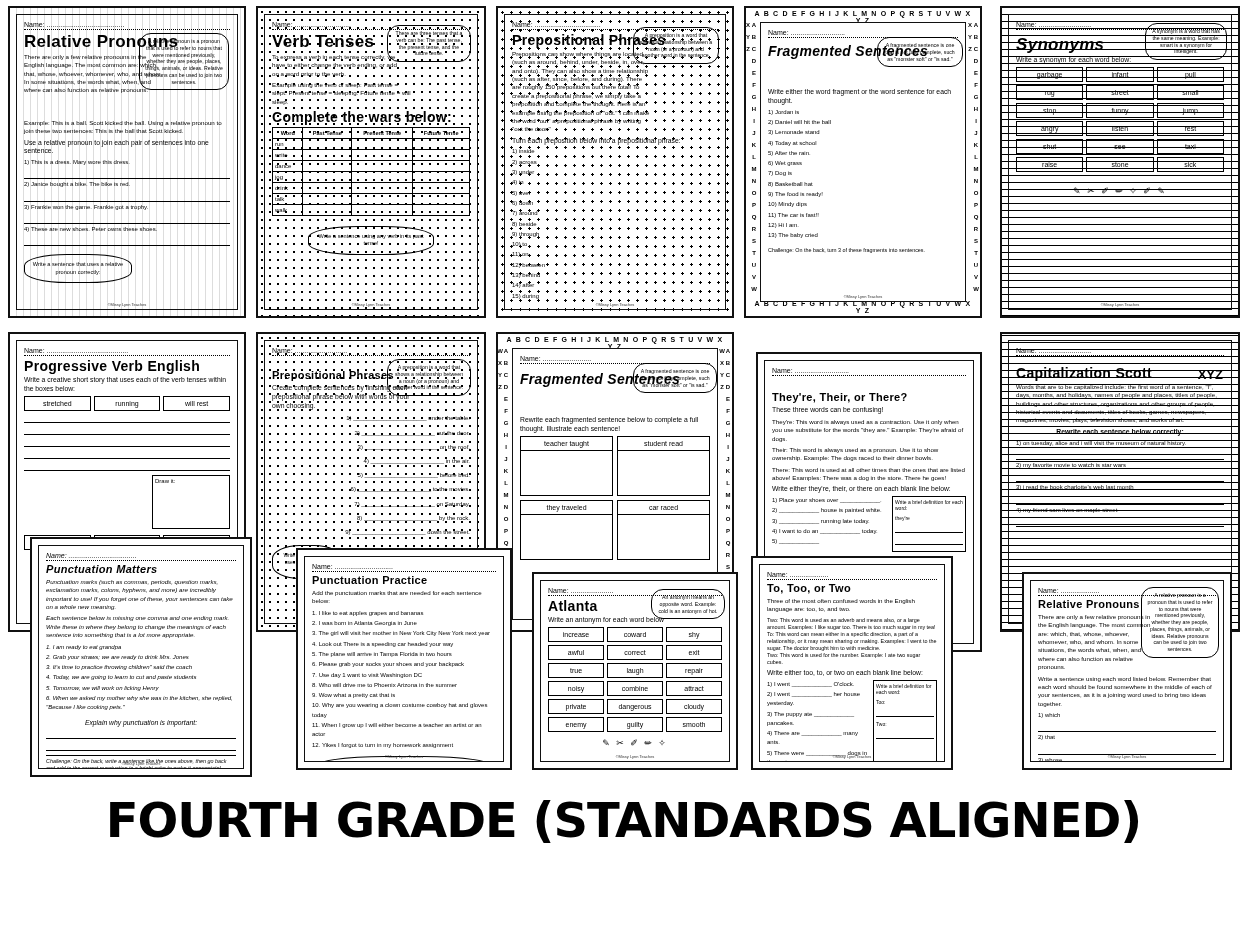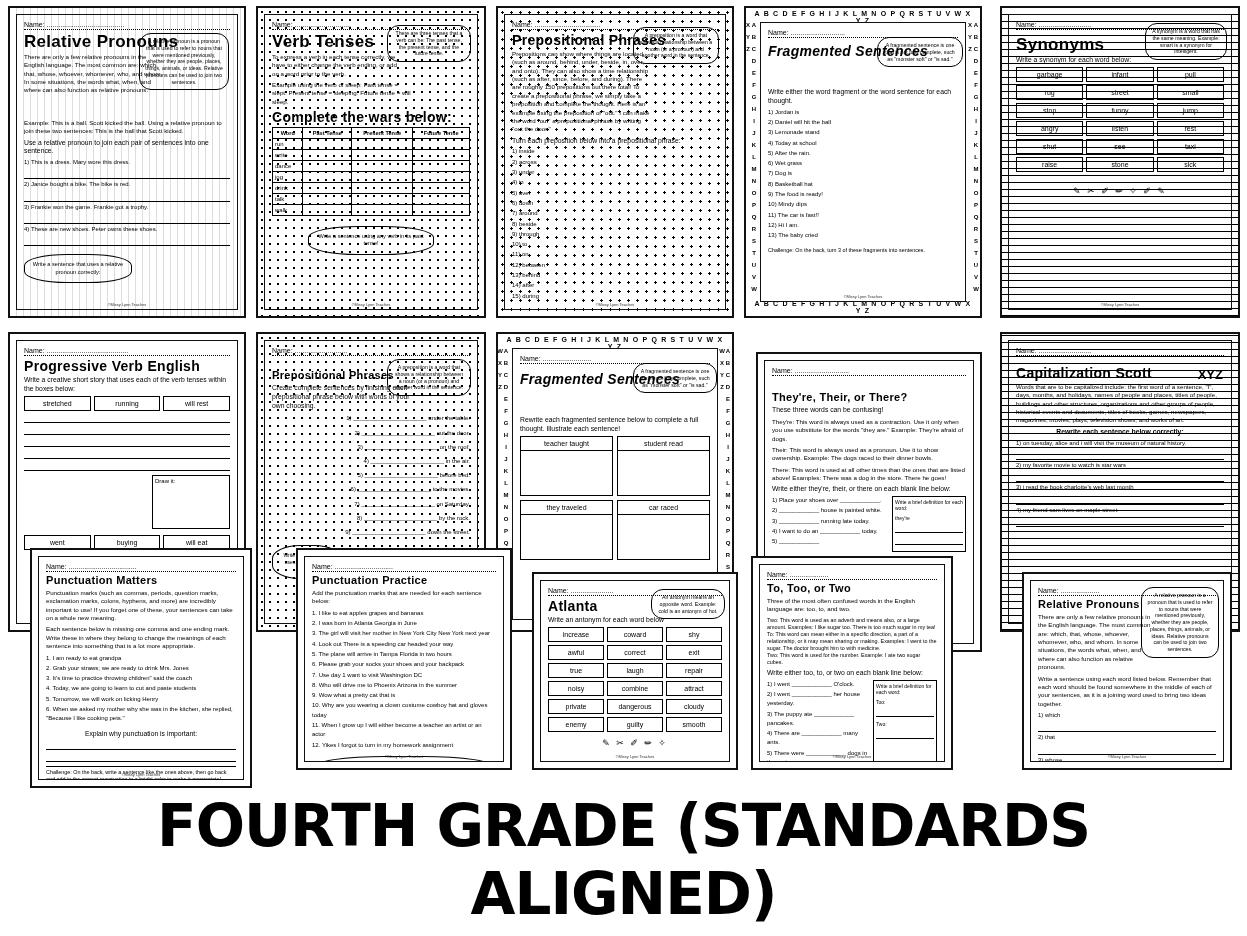--- a/index.html
+++ b/index.html
@@ -41,21 +41,21 @@
   .tbl{width:100%;border-collapse:collapse;font-size:6px;}
   .tbl td,.tbl th{border:1px solid #000;height:10px;padding:0 2px;text-align:left;font-weight:normal;}
   .tbl th{font-weight:bold;font-size:5.6px;text-align:center;}
   .credit{position:absolute;bottom:2px;left:0;right:0;text-align:center;font-size:4px;color:#333;}
   .wbox{border:1px solid #000;height:26px;}
   .smallcaps{font-size:5.4px;line-height:1.3;}
   .icon-row{font-size:9px;letter-spacing:2px;}
 
   
   .headline{position:absolute;left:0;right:0;text-align:center;font-family:"DejaVu Sans",sans-serif;font-weight:bold;letter-spacing:-1px;}
-  .hl1{top:792px;font-size:58px;}
+  .hl1{top:792px;font-size:48px;}
   .hl2{top:860px;font-size:58px;}
 </style>
 </head>
 <body>
 
 <div class="page">
 
   <div class="ws bd-apple" style="left:8px;top:6px;width:238px;height:312px;">
     <div class="inner">
       <div class="nameline"><span>Name:</span> ........................................</div>
@@ -198,21 +198,21 @@
         <div>13) The baby cried</div>
       </div>
       <div class="smallcaps" style="margin-top:6px;">Challenge: On the back, turn 3 of these fragments into sentences.</div>
       <div class="credit">©Missy Lynn Teaches</div>
     </div>
   </div>
 
   <div class="ws bd-line" style="left:1000px;top:6px;width:240px;height:312px;">
     <div class="inner">
       <div class="nameline"><span>Name:</span> ...........................</div>
-      <div class="title t-lg" style="margin-top:6px;">Synonyms</div>
+      <div class="title t-lg" style="margin-top:6px;font-style:italic;">Synonyms</div>
       <div style="position:absolute;right:4px;top:8px;width:70px;" class="bubble">A synonym is a word that has the same meaning. Example: smart is a synonym for intelligent.</div>
       <div class="dirs">Write a synonym for each word below:</div>
       <div class="boxgrid" style="grid-template-columns:repeat(3,1fr);">
         <div class="cell">garbage</div>
         <div class="cell">infant</div>
         <div class="cell">pull</div>
         <div class="cell">rug</div>
         <div class="cell">street</div>
         <div class="cell">small</div>
         <div class="cell">stop</div>
@@ -255,21 +255,21 @@
       </div>
       <div class="boxgrid" style="grid-template-columns:repeat(3,1fr);margin-top:6px;">
         <div class="cell">went</div>
         <div class="cell">buying</div>
         <div class="cell">will eat</div>
       </div>
       <div class="credit">©Missy Lynn Teaches</div>
     </div>
   </div>
 
-  <div class="ws bd-plain" style="left:30px;top:548px;width:222px;height:240px;z-index:5;">
+  <div class="ws bd-plain" style="left:30px;top:537px;width:222px;height:240px;z-index:5;font-style:italic;">
     <div class="inner">
       <div class="nameline"><span>Name:</span> ...................................</div>
       <div class="title t-sm">Punctuation Matters</div>
       <div class="sub">Punctuation marks (such as commas, periods, question marks, exclamation marks, colons, hyphens, and more) are incredibly important to use! If you forget one of these, your sentences can take on a whole new meaning.</div>
       <div class="sub">Each sentence below is missing one comma and one ending mark. Write these in where they belong to change the meanings of each sentence into something that is a lot more appropriate.</div>
       <div class="ol">
         <div>1. I am ready to eat grandpa</div>
         <div>2. Grab your straws; we are ready to drink Mrs. Jones</div>
         <div>3. It's time to practice throwing children" said the coach</div>
         <div>4. Today, we are going to learn to cut and paste students</div>

